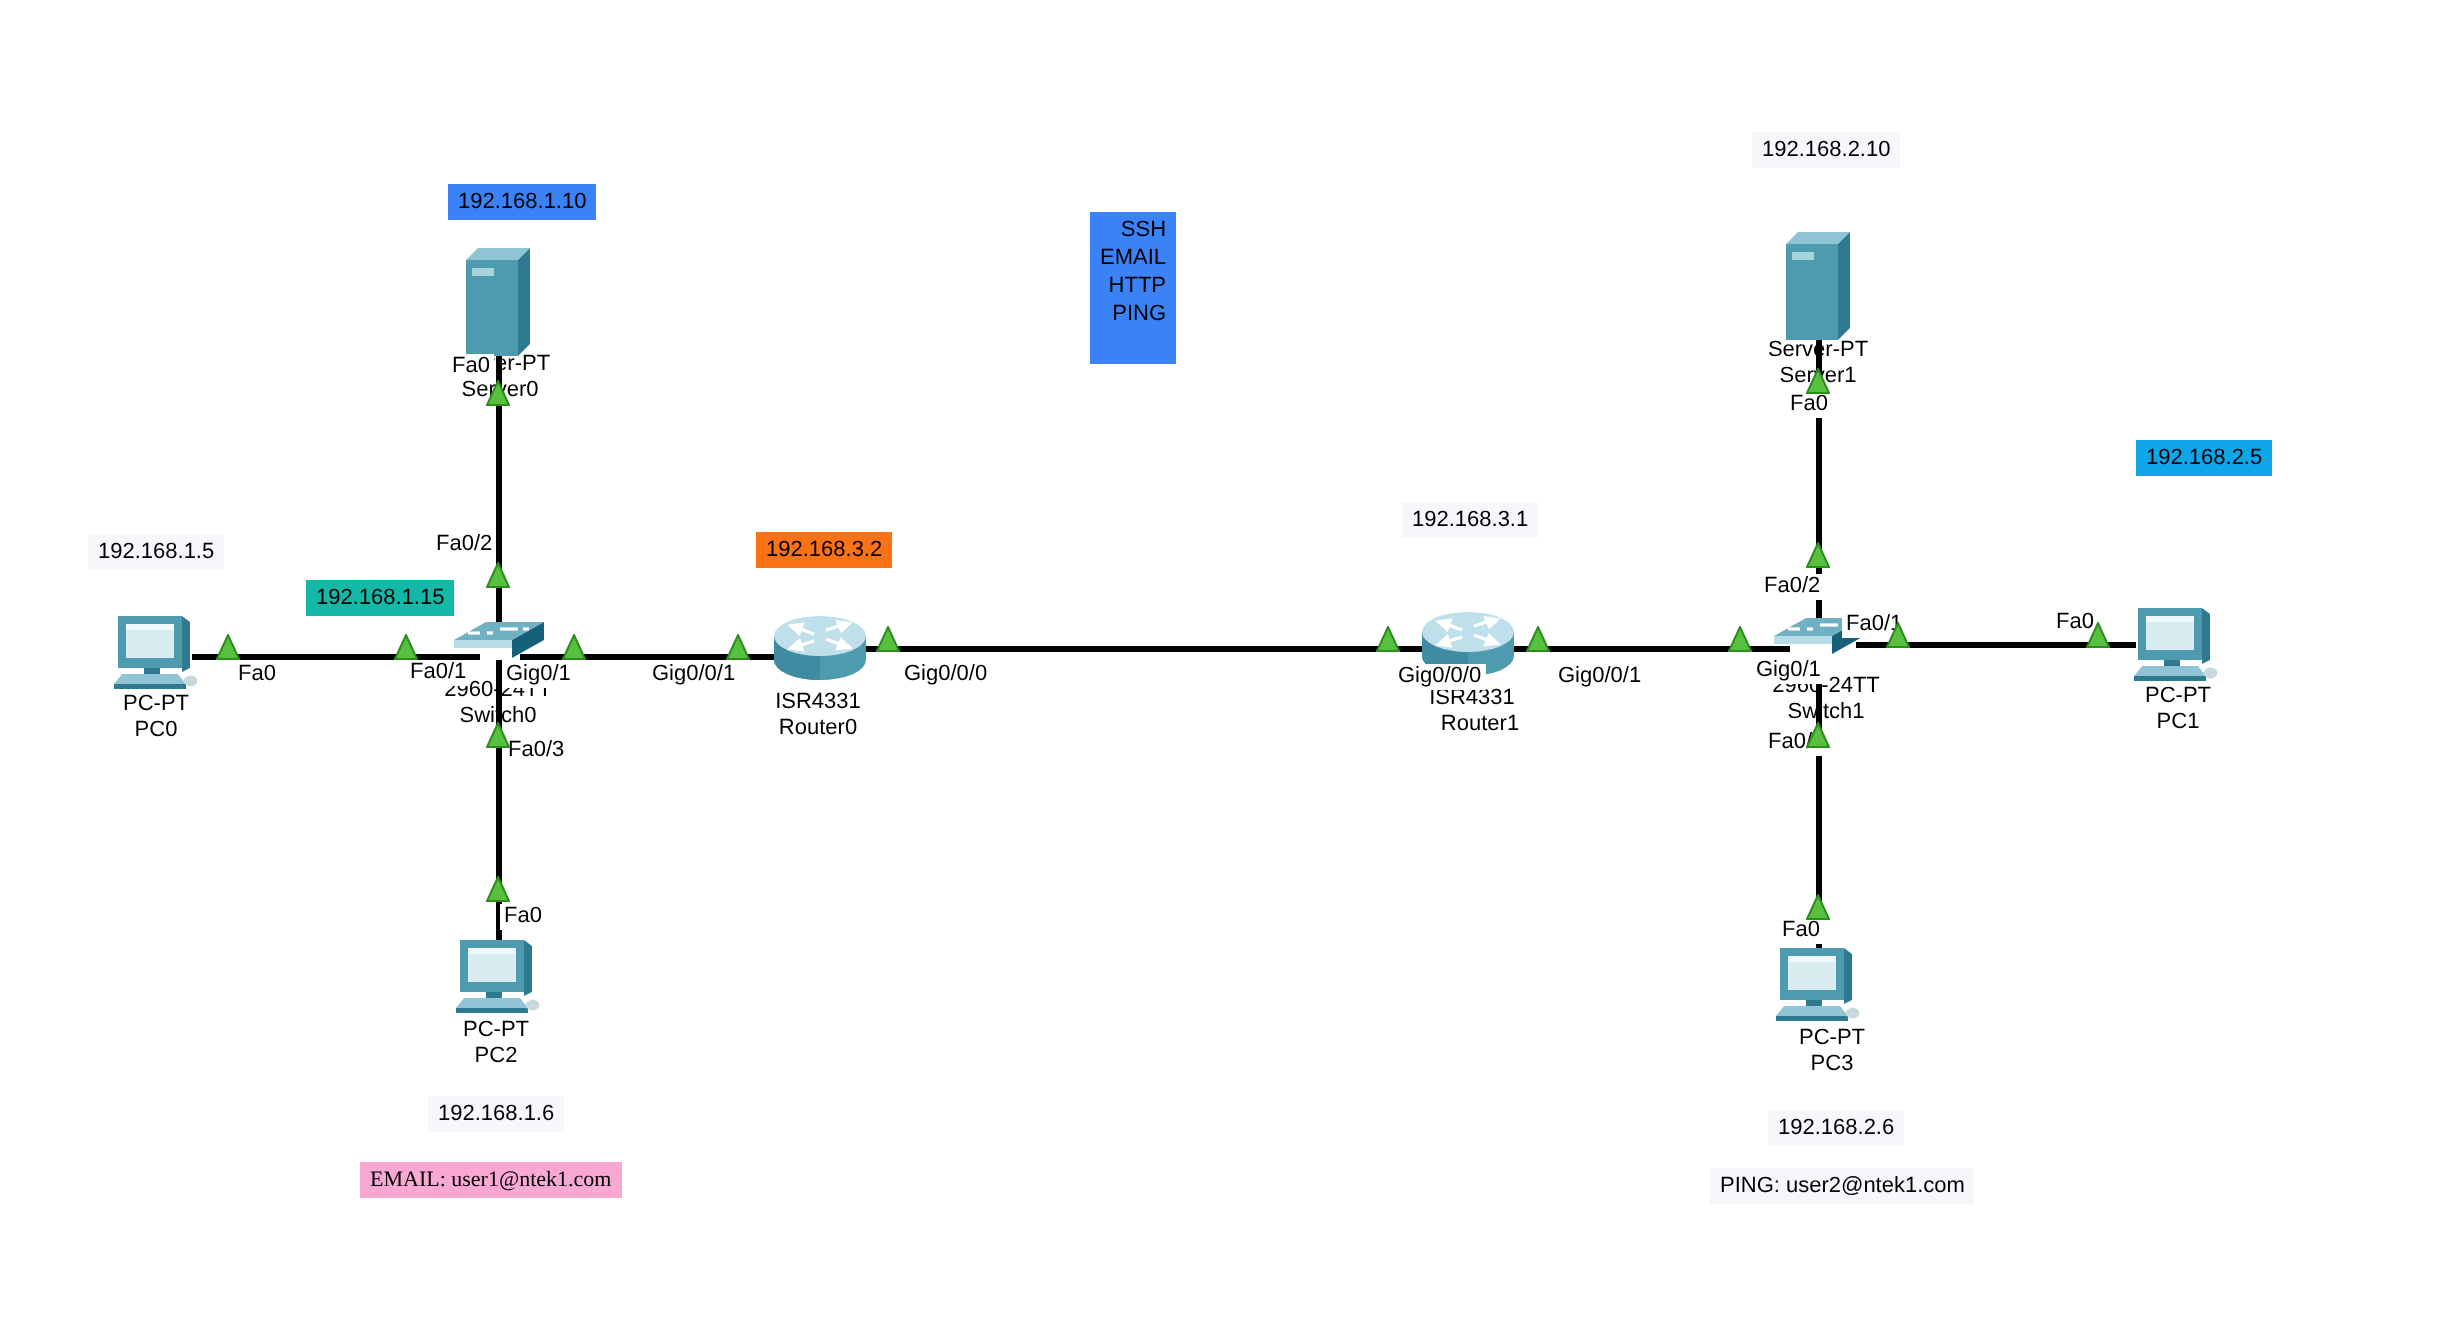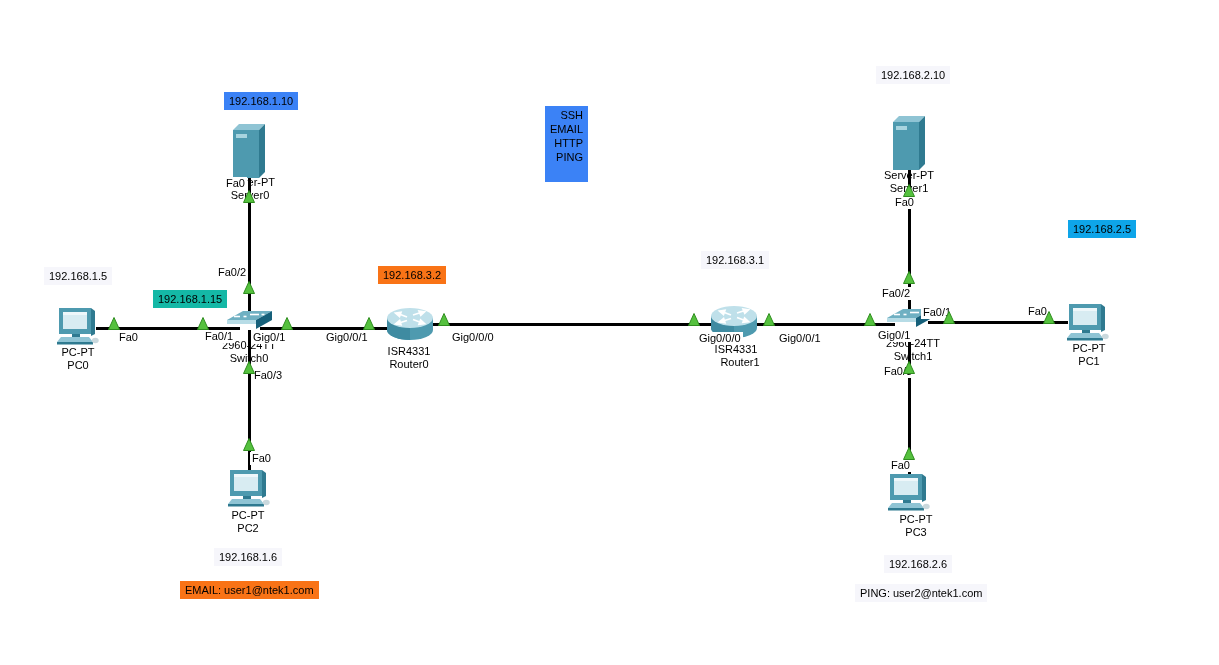--- a/index.html
+++ b/index.html
@@ -165,21 +165,21 @@
     <div class="port-label" style="left: 889px; top: 459px; background: rgb(255, 255, 255);">Fa0</div>
     <div class="note" style="left: 224px; top: 92px; background: #3b82f6;">192.168.1.10</div>
     <div class="note" style="left: 876px; top: 66px; background: rgb(246, 246, 251);">192.168.2.10</div>
     <div class="note" style="left: 44px; top: 267px; background: rgb(246, 246, 251);">192.168.1.5</div>
     <div class="note" style="left: 153px; top: 290px; background: #14b8a6;">192.168.1.15</div>
     <div class="note" style="left: 378px; top: 266px; background: #f97316;">192.168.3.2</div>
     <div class="note" style="left: 701px; top: 251px; background: rgb(246, 246, 251);">192.168.3.1</div>
     <div class="note" style="left: 1068px; top: 220px; background: #0ea5e9;">192.168.2.5</div>
     <div class="note" style="left: 214px; top: 548px; background: rgb(246, 246, 251);">192.168.1.6</div>
     <div class="note" style="left: 884px; top: 555px; background: rgb(246, 246, 251);">192.168.2.6</div>
-    <div class="note" style="left: 180px; top: 581px; background: #f97316;">EMAIL: user1@ntek1.com</div>
+    <div class="note" style="left: 180px; top: 581px; background: #f9a8d4; font-family: Liberation Serif, serif;">EMAIL: user1@ntek1.com</div>
     <div class="note" style="left: 855px; top: 584px; background: rgb(246, 246, 251);">PING: user2@ntek1.com</div>
     <div class="note" style="left: 545px; top: 106px; background: #3b82f6; min-height: 72px;">SSH
 EMAIL
 HTTP
 PING</div>
     <div class="arrow" style="left: 108px; top: 317px;"><svg width="12" height="13" viewBox="0 0 12 13">
     <polygon points="6,0.5 11.5,12.5 0.5,12.5" fill="#55c13e" stroke="#2e8c1e" stroke-width="1"></polygon>
   </svg></div>
     <div class="arrow" style="left: 197px; top: 317px;"><svg width="12" height="13" viewBox="0 0 12 13">
     <polygon points="6,0.5 11.5,12.5 0.5,12.5" fill="#55c13e" stroke="#2e8c1e" stroke-width="1"></polygon>

